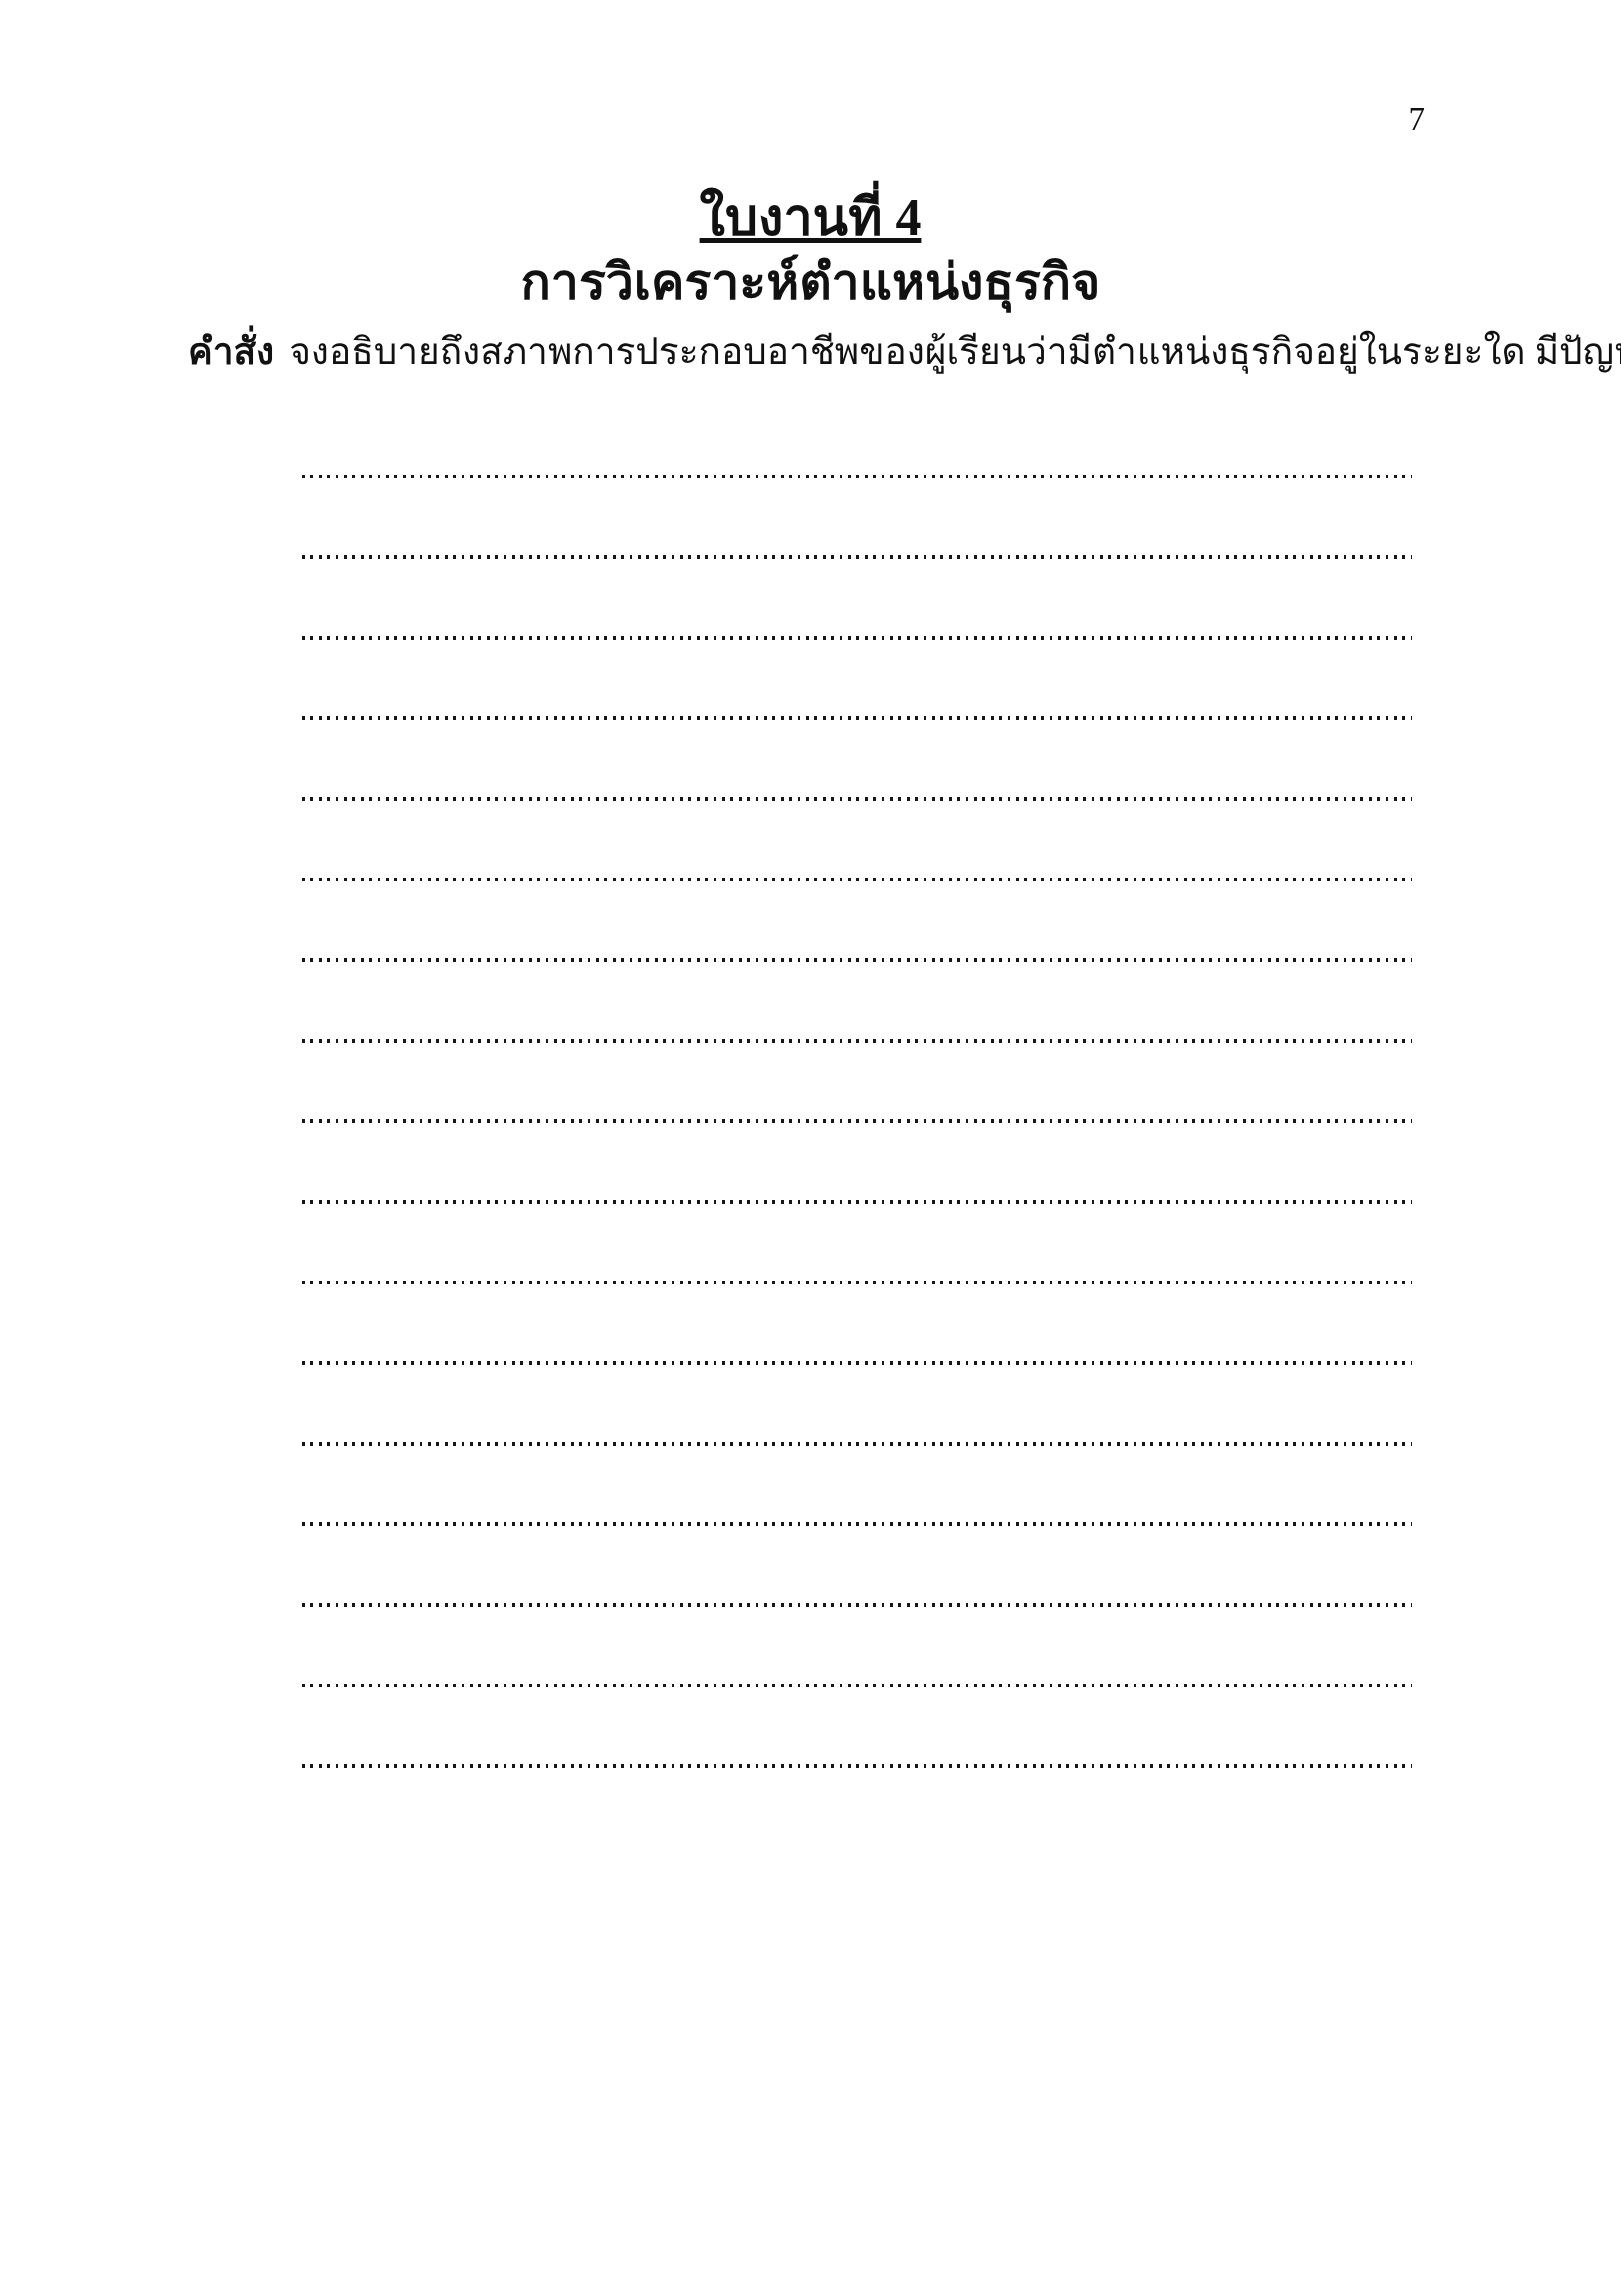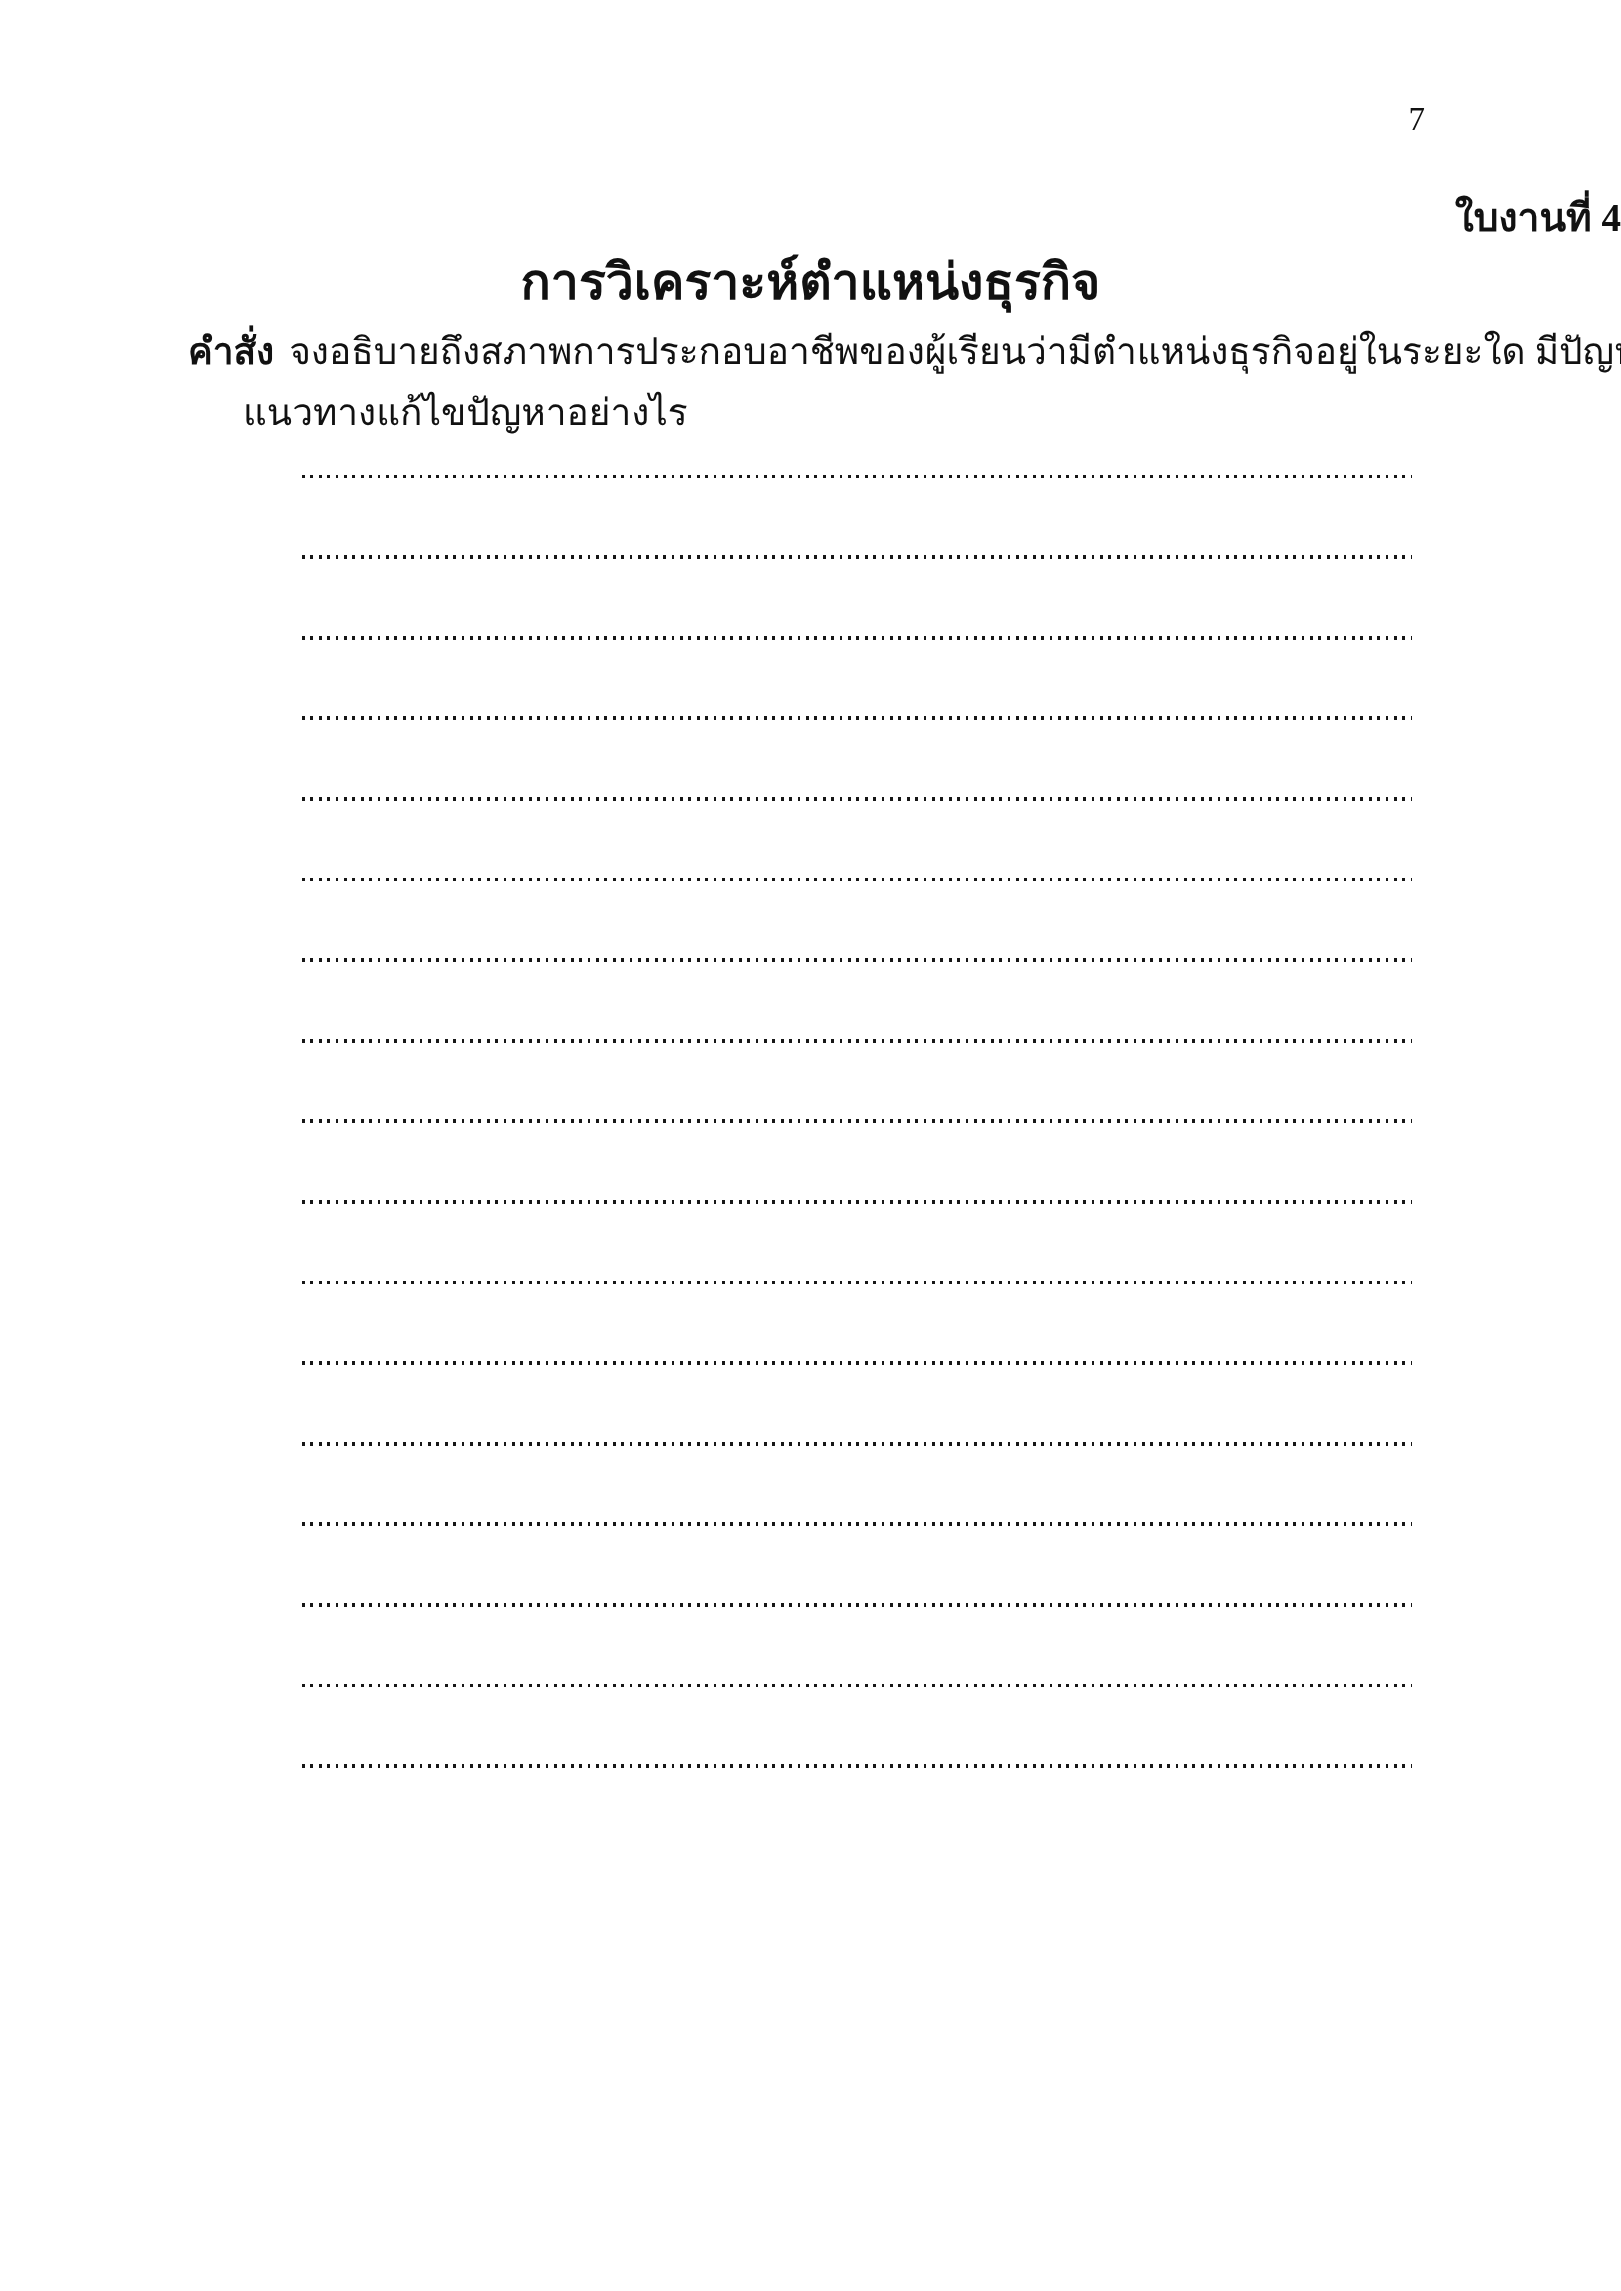--- a/index.html
+++ b/index.html
@@ -21,25 +21,26 @@
     top: 102px;
     right: 196px;
     font-size: 33px;
     line-height: 35px;
   }
   .doc-title {
     position: absolute;
     top: 188px;
     left: 0;
     width: 100%;
-    text-align: right;
-    font-size: 39px;
+    text-align: center;
+    font-size: 52px;
     font-weight: bold;
     line-height: 59px;
     white-space: nowrap;
+    text-decoration: underline;
   }
   .doc-subtitle {
     position: absolute;
     top: 253px;
     left: 0;
     width: 100%;
     text-align: center;
     font-size: 50px;
     font-weight: bold;
     line-height: 59px;
@@ -95,21 +96,20 @@
   <div class="page-number">7</div>
 
   <div class="doc-title">ใบงานที่ 4</div>
 
   <div class="doc-subtitle">การวิเคราะห์ตำแหน่งธุรกิจ</div>
 
   <div class="instruction-line1">
     <span class="inst-label">คำสั่ง</span><span>จงอธิบายถึงสภาพการประกอบอาชีพของผู้เรียนว่ามีตำแหน่งธุรกิจอยู่ในระยะใด มีปัญหา และ</span>
   </div>
 
-  <div class="instruction-line2">แนวทางแก้ไขปัญหาอย่างไร</div>
 
   <div class="answers">
       <div class="dot-line">
         <div class="dots"></div>
       </div>
       <div class="dot-line">
         <div class="dots"></div>
       </div>
       <div class="dot-line">
         <div class="dots"></div>

